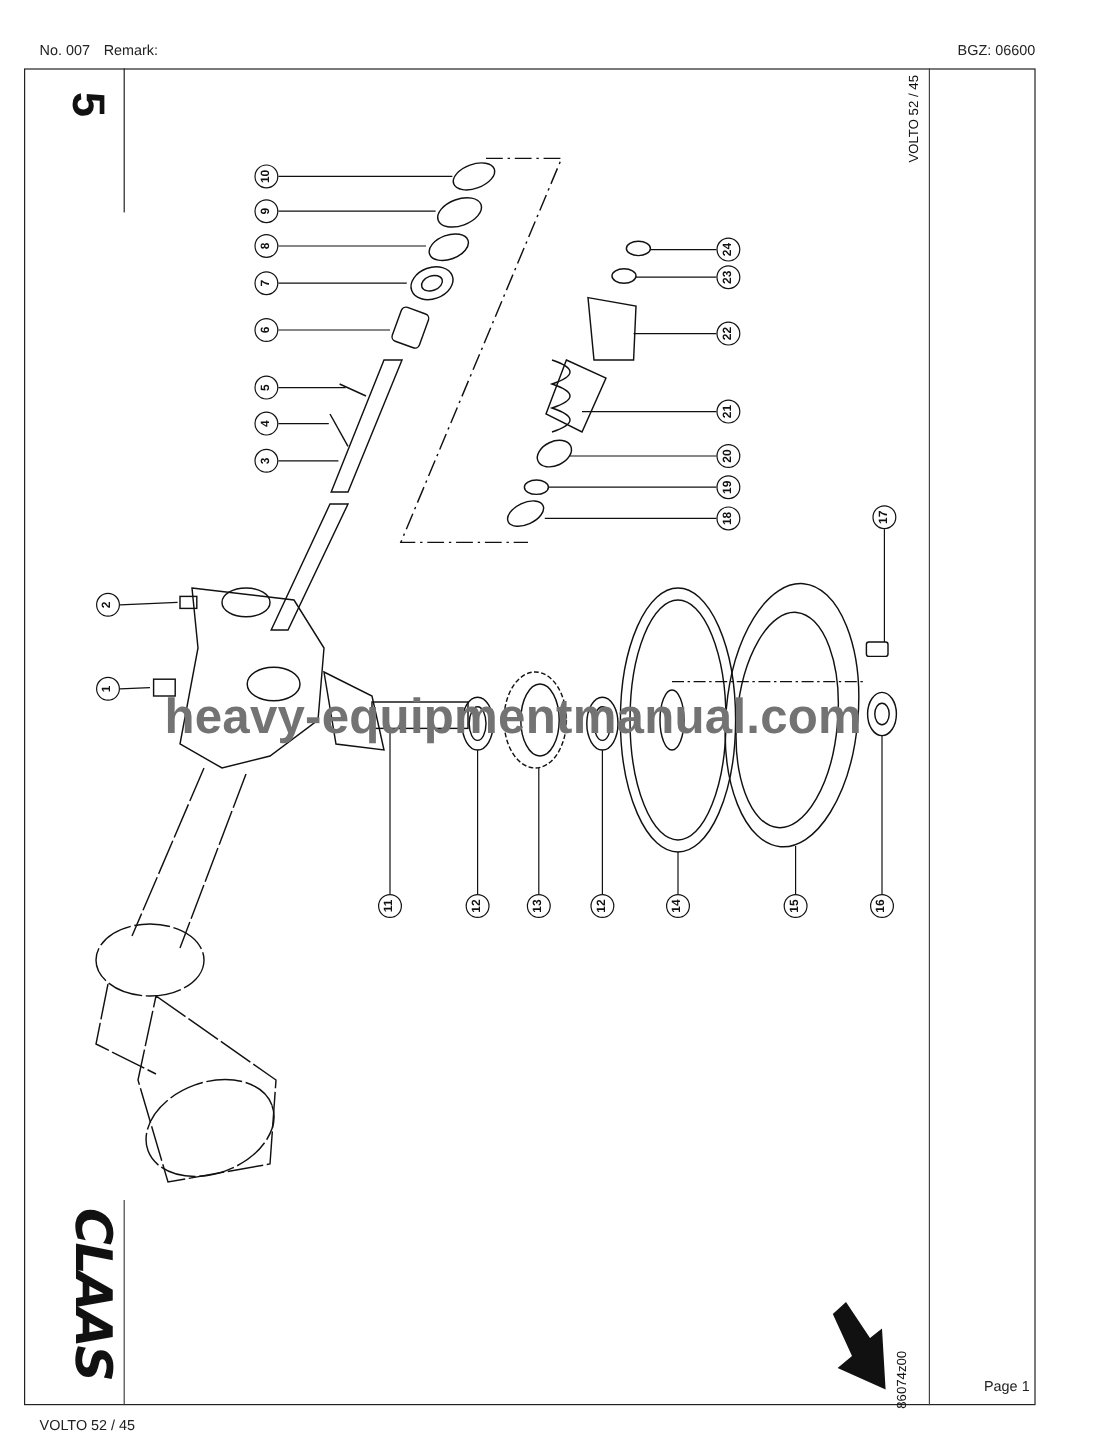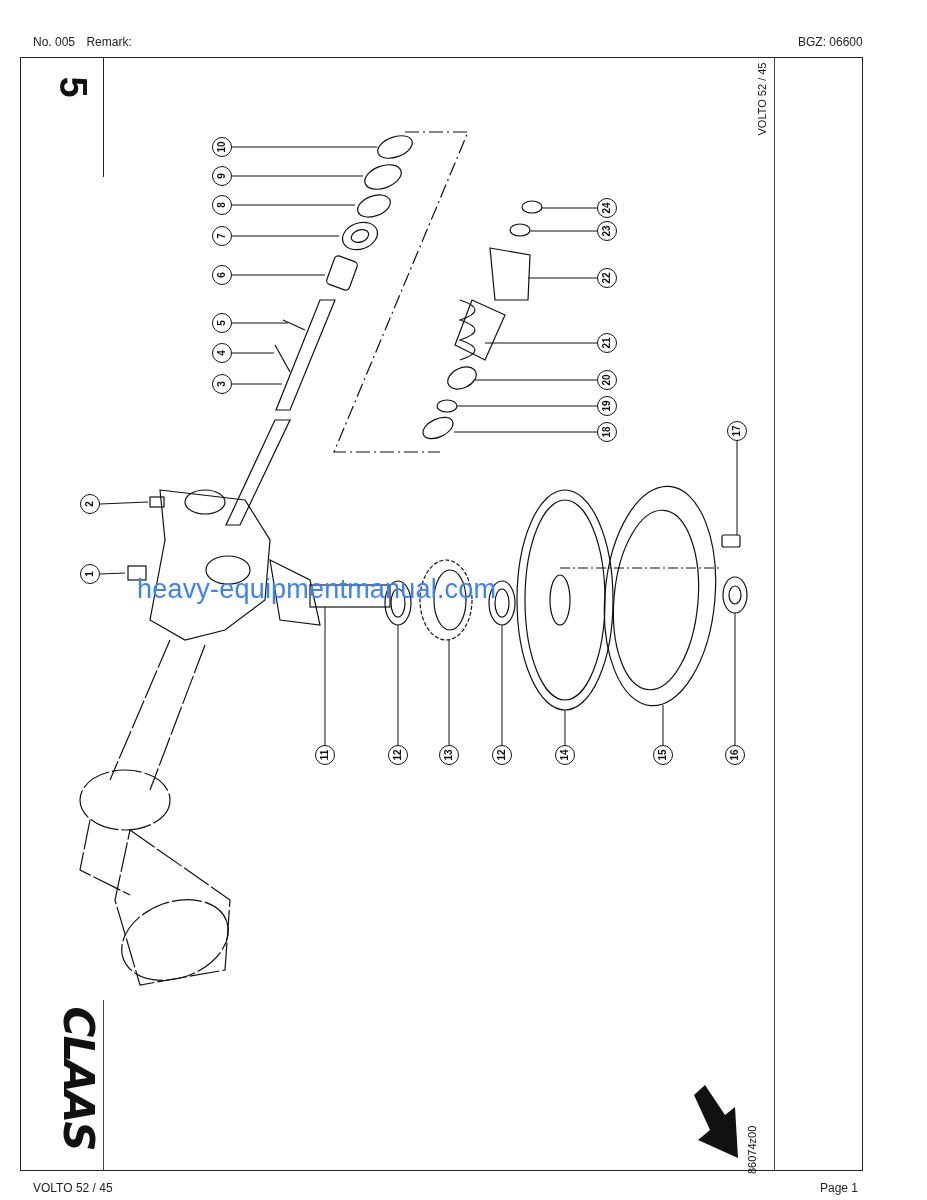--- a/index.html
+++ b/index.html
@@ -3,49 +3,49 @@
 <meta charset="utf-8">
 <style>
   html, body { margin: 0; padding: 0; background: #ffffff; }
   body { width: 927px; height: 1200px; position: relative; overflow: hidden;
          font-family: "Liberation Sans", sans-serif; color: #111; }
   .hdr { position: absolute; font-size: 12px; color: #222; }
   #hdr-left { left: 33px; top: 35px; }
   #hdr-left span + span { margin-left: 8px; text-align: right; }
   #hdr-right { left: 798px; top: 35px; }
   #ftr-left { left: 33px; top: 1181px; }
-  #ftr-right { left: 820px; top: 1181px; }
+  #ftr-right { left: 820px; top: 1148px; }
   .frame { position: absolute; left: 20px; top: 57px; width: 843px; height: 1114px;
            border: 1.5px solid #222; box-sizing: border-box; }
   .strip-line { position: absolute; left: 103px; top: 57px; width: 0; height: 1114px;
                 border-left: 1px solid #444; }
   .strip-line.top { top: 57px; height: 120px; border-left: 1.5px solid #222; }
   .right-line { position: absolute; left: 774px; top: 57px; height: 1114px;
                 border-left: 1px solid #444; }
   .page-num { position: absolute; left: 48px; top: 62px; width: 50px; height: 50px;
               font-size: 38px; font-weight: bold; transform: rotate(90deg);
               text-align: center; line-height: 50px; }
   .model-vert { position: absolute; left: 718px; top: 92px; width: 90px; height: 14px;
                 font-size: 11px; transform: rotate(-90deg); transform-origin: center;
                 text-align: center; white-space: nowrap; }
   .drawing-id { position: absolute; left: 718px; top: 1132px; width: 70px; height: 14px;
                 font-size: 11px; transform: rotate(-90deg); white-space: nowrap; }
   .logo { position: absolute; left: 5px; top: 1058px; width: 145px; height: 40px;
           transform: rotate(90deg); font-size: 42px; font-weight: 900; font-style: italic;
           letter-spacing: -2px; font-family: "DejaVu Sans", sans-serif; text-align: center;
           line-height: 40px; }
   .diagram { position: absolute; left: 0; top: 0; width: 927px; height: 1200px; }
-  .watermark { position: absolute; left: 137px; top: 574px; font-size: 27px; color: #3b82f6;
-               white-space: nowrap; letter-spacing: 0.2px; font-family: "Liberation Sans", sans-serif; }
+  .watermark { position: absolute; left: 137px; top: 574px; font-size: 41px; color: #737373;
+               white-space: nowrap; letter-spacing: 0.2px; font-family: "Liberation Sans", sans-serif; font-weight: bold; }
 </style>
 </head>
 <body>
 
 <div class="hdr" id="hdr-left">
-  <span>No. 005</span>
+  <span>No. 007</span>
   <span>Remark:</span>
 </div>
 <div class="hdr" id="hdr-right">BGZ: 06600</div>
 
 <div class="frame"></div>
 <div class="strip-line top"></div>
 <div class="strip-line" style="top:1000px;height:171px;"></div>
 <div class="right-line"></div>
 
 <div class="page-num">5</div>

